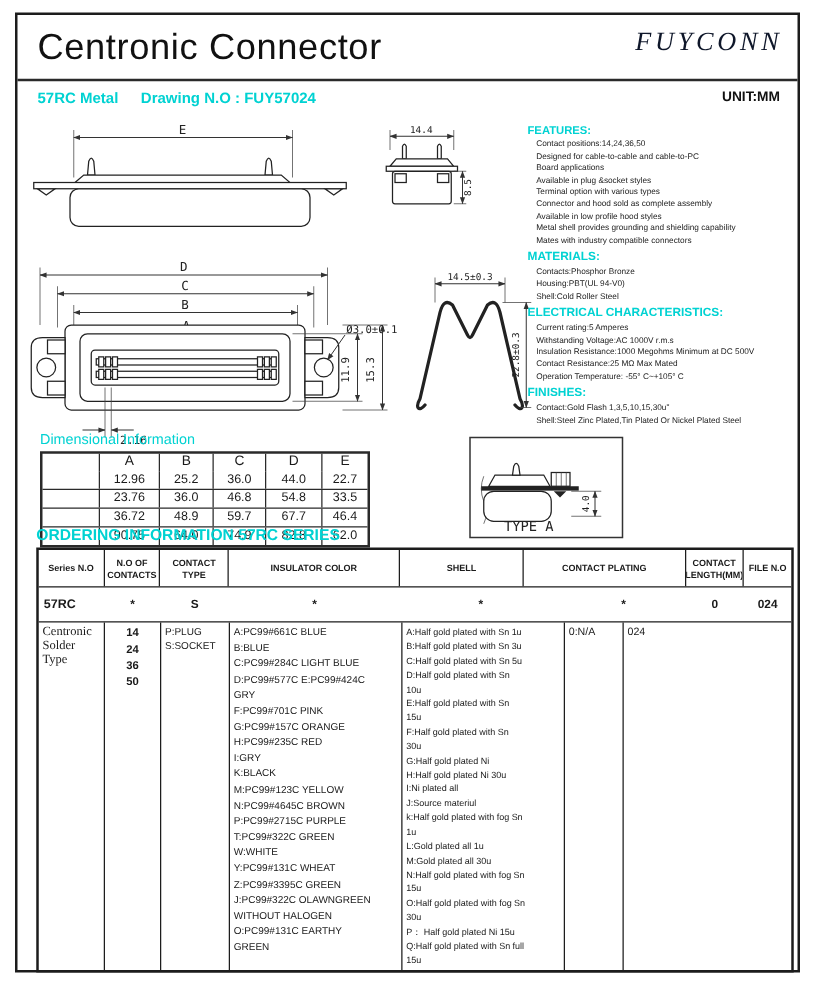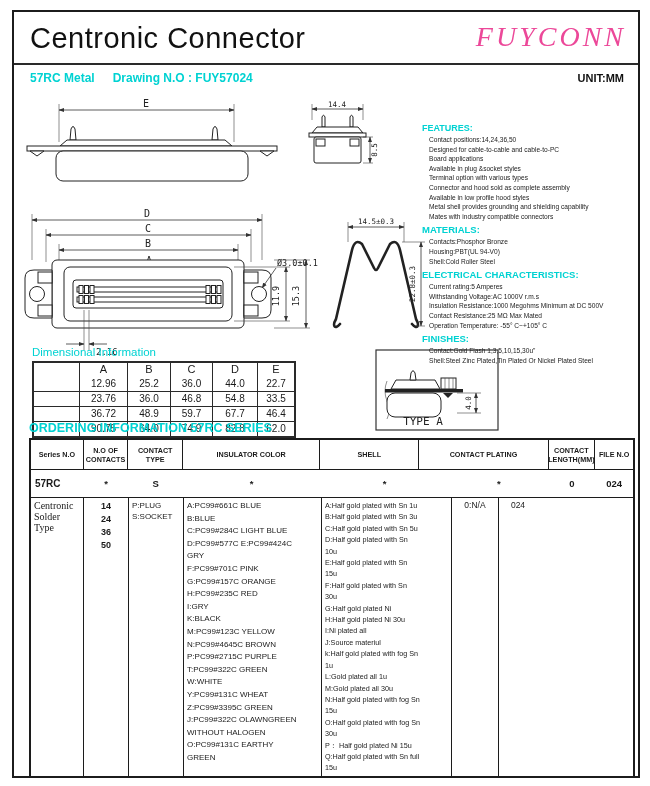--- a/index.html
+++ b/index.html
@@ -2,28 +2,28 @@
 <html><head>
 <meta charset="utf-8">
 <style>
   html,body{margin:0;padding:0;background:#fff;}
   body{width:650px;height:786px;position:relative;font-family:"Liberation Sans",sans-serif;color:#1a1a1a;}
   .page{position:absolute;left:12px;top:10px;width:624px;height:764px;border:2px solid #1c1c1c;background:#fff;}
 
   
   .titlebar{position:absolute;left:0;top:0;width:100%;height:53px;border-bottom:2px solid #2a2a2a;box-sizing:border-box;}
   .title{position:absolute;left:16px;top:10px;font-size:29px;letter-spacing:.5px;color:#111;}
-  .brand{position:absolute;right:12px;top:9px;font-family:"Liberation Serif",serif;font-style:italic;font-size:28px;letter-spacing:3px;color:#ec4899;}
+  .brand{position:absolute;right:12px;top:9px;font-family:"Liberation Serif",serif;font-style:italic;font-size:21px;letter-spacing:3px;color:#0f172a;}
   .subbar{position:absolute;left:0;top:53px;width:100%;height:26px;}
   .series-line{position:absolute;left:16px;top:6px;font-size:12px;font-weight:bold;color:#00d2d2;}
   .series-line span{margin-right:18px;}
   .unit{position:absolute;right:14px;top:7px;font-size:11px;color:#111;font-weight:bold;}
 
   
-  .speccol{position:absolute;left:408px;top:84px;width:218px;margin-top:24px;}
+  .speccol{position:absolute;left:408px;top:84px;width:218px;}
   .sec-h{font-weight:bold;color:#00d2d2;font-size:9.5px;margin:3px 0 2px 0;}
   .sec-items{margin-left:7px;}
   .sec-items .ln{font-size:6.6px;line-height:9.6px;white-space:nowrap;color:#222;}
 
   
   svg{position:absolute;overflow:visible;}
   .outline{fill:#fff;stroke:#222;stroke-width:1;}
   .thin{fill:none;stroke:#444;stroke-width:.6;}
   .dim{stroke:#333;stroke-width:.8;fill:none;}
   text.dt{font-family:"DejaVu Sans Mono",monospace;fill:#222;}
@@ -51,21 +51,21 @@
   .ohead{height:30px;border-bottom:1px solid #1c1c1c;}
   .ocode{height:28px;border-bottom:1px solid #1c1c1c;align-items:center;}
   .obody{height:278px;}
   .ocell{box-sizing:border-box;border-right:1px solid #1c1c1c;padding:2px 3px;overflow:hidden;}
   .ocell:last-child{border-right:none;}
   .ocode .ocell{border-right:none;font-weight:bold;font-size:9.5px;text-align:center;}
   .ocode .ocell.oc-0{text-align:left;padding-left:4px;font-size:10px;}
   .ohead .ocell{font-size:7.2px;font-weight:bold;text-align:center;display:flex;align-items:center;justify-content:center;line-height:9px;}
   .oc-0{width:53px;}.oc-1{width:45px;}.oc-2{width:55px;}.oc-3{width:138px;}
   .oc-4{width:130px;}.oc-5{width:100px;}.oc-6{width:47px;}.oc-7{width:38px;}
-  .center{text-align:center;}
+  .center{text-align:left;}
   .ln{white-space:nowrap;}
   .s9{font-size:10px;line-height:11px;font-family:Liberation Serif, serif;}
   .s9b{font-size:9px;font-weight:bold;line-height:13px;text-align:center;}
   .s8{font-size:8px;line-height:11px;}
   .ins{font-size:8px;line-height:12.6px;}
   .plt{font-size:7.2px;line-height:11.4px;}
   .shl{font-size:8.2px;line-height:12.5px;}
   .topval{font-size:8.5px;padding-top:2px;}
 </style>
 </head>

